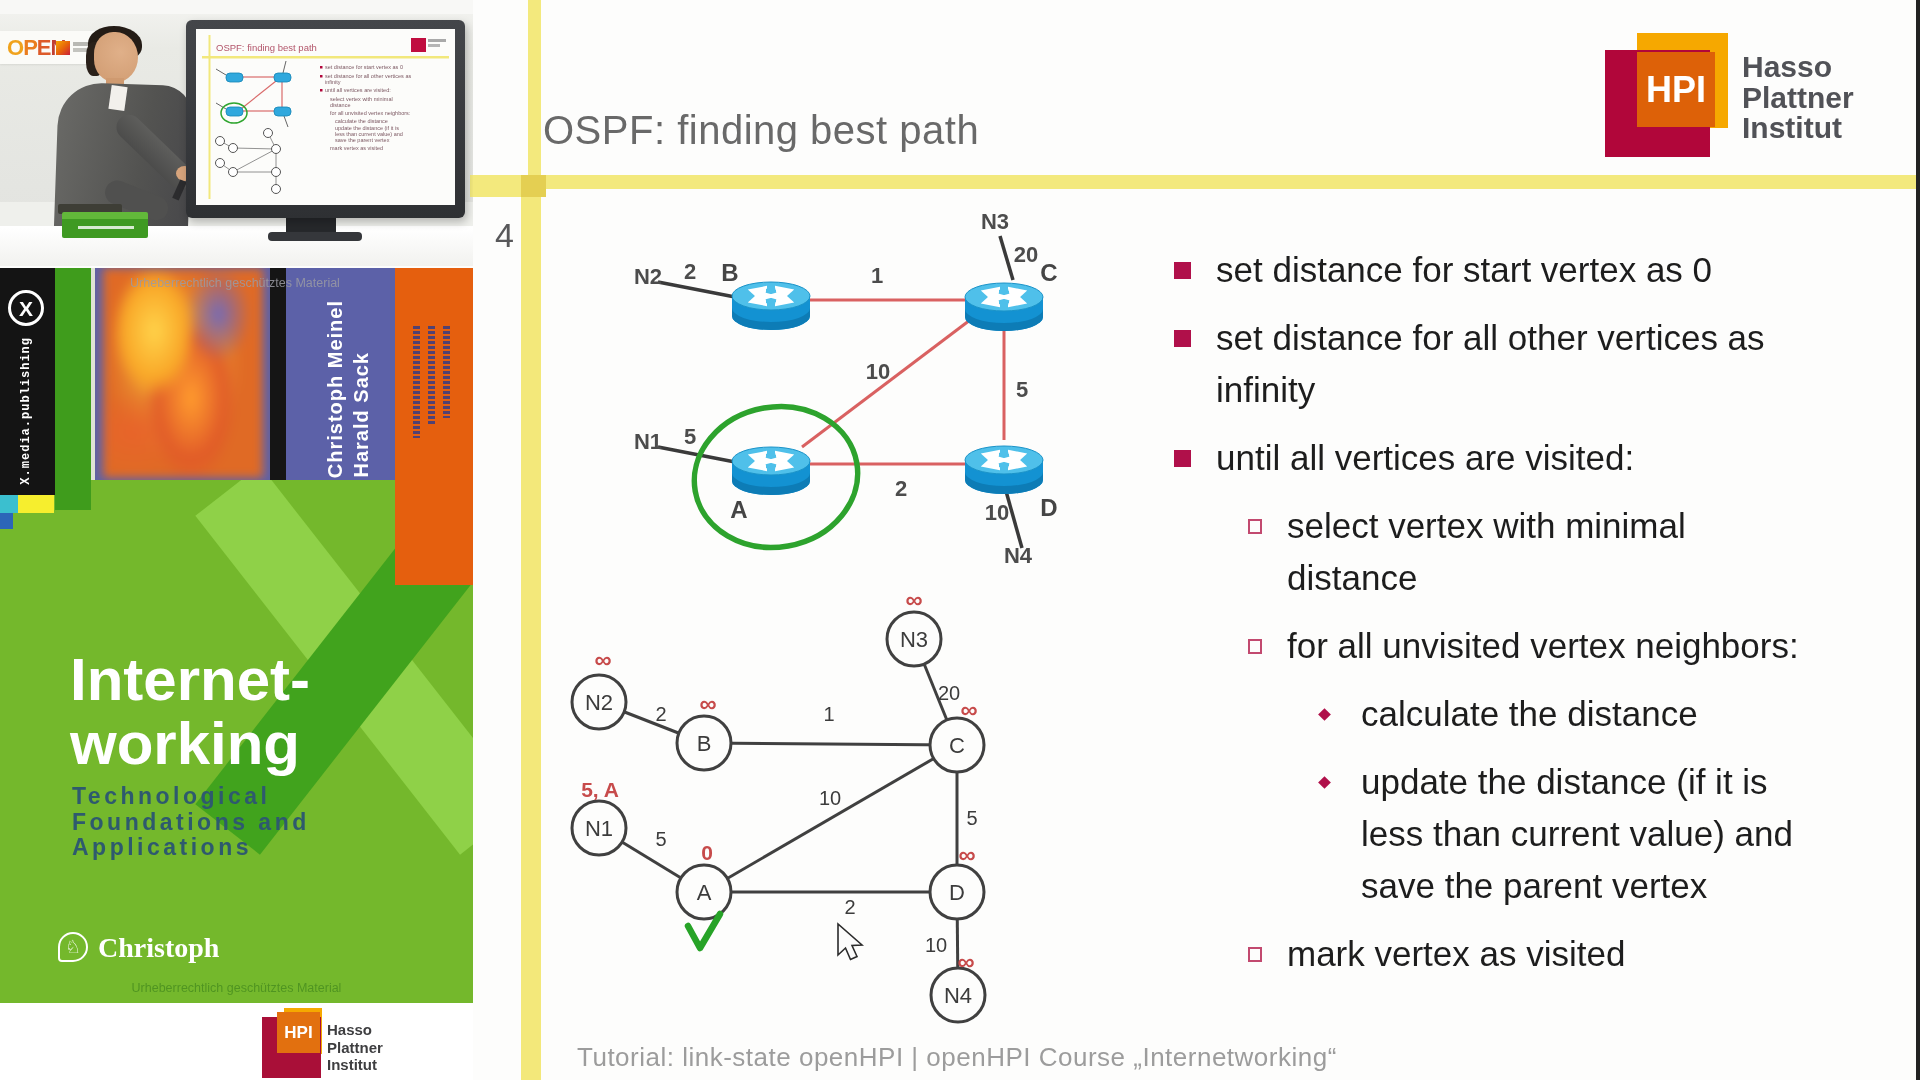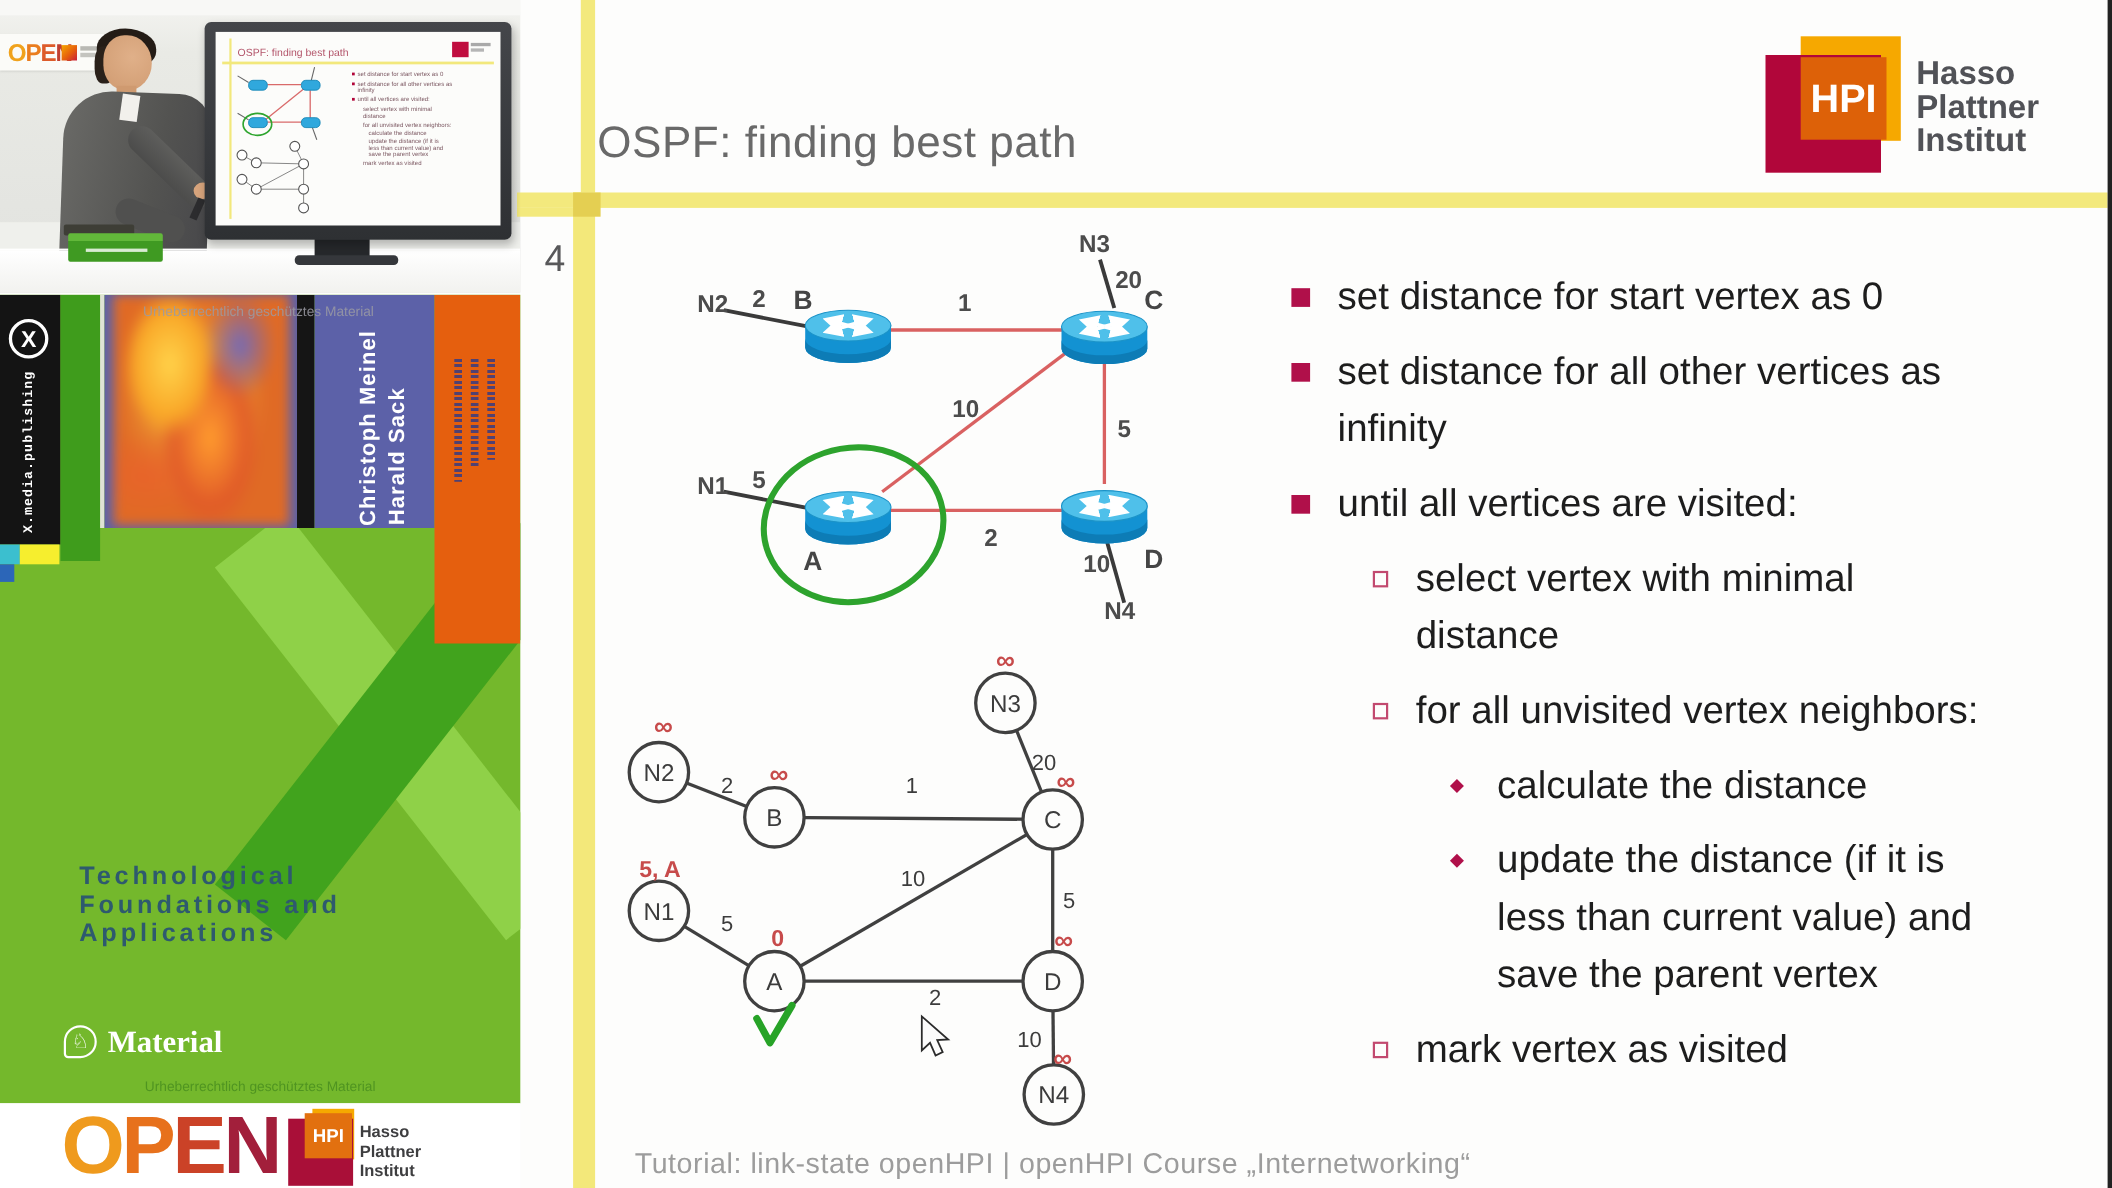--- a/index.html
+++ b/index.html
@@ -260,34 +260,37 @@
     </div>
     <div class="strip-orange">
       <div class="otext ot1"></div>
       <div class="otext ot2"></div>
       <div class="otext ot3"></div>
     </div>
     <div class="sq-cyan"></div>
     <div class="sq-yellow"></div>
     <div class="sq-blue"></div>
     <div class="copy-top">Urheberrechtlich geschütztes Material</div>
+    <div class="book-title">
+      <div>Internet-</div>
+      <div>working</div>
+    </div>
     <div class="book-sub">
       <div>Technological</div>
       <div>Foundations and</div>
       <div>Applications</div>
     </div>
     <div class="springer">
       <div class="spr-circ">♘</div>
-      <div class="spr-name">Material</div>
+      <div class="spr-name">Christoph</div>
     </div>
     <div class="copy-bottom">Urheberrechtlich geschütztes Material</div>
   </div>
 
   <div class="abs pubbar">
-    <div class="open-big"><span class="p1">O</span><span class="p2">P</span><span class="p3">E</span><span class="p4">N</span></div>
     <div class="mini-yellow"></div>
     <div class="mini-red"></div>
     <div class="mini-orange">HPI</div>
     <div class="mini-name">
       <div>Hasso</div>
       <div>Plattner</div>
       <div>Institut</div>
     </div>
   </div>
 

